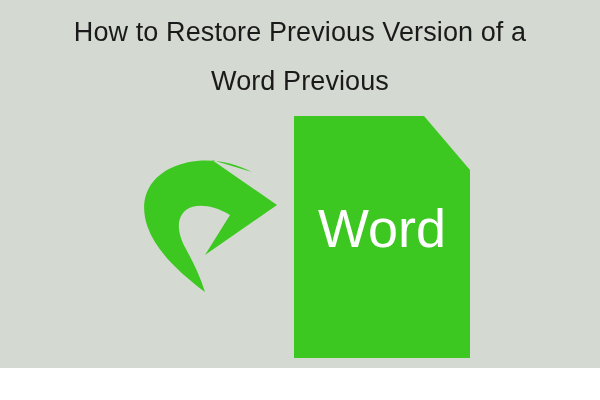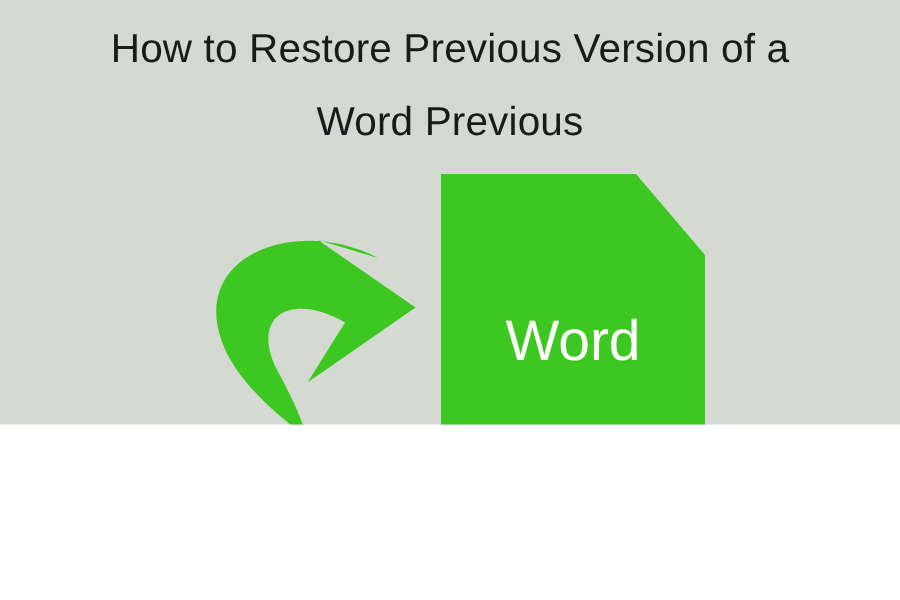--- a/index.html
+++ b/index.html
@@ -9,21 +9,21 @@
   }
   body {
     width: 600px;
     height: 400px;
     overflow: hidden;
     font-family: "Liberation Sans", sans-serif;
   }
   #canvas {
     position: relative;
     width: 600px;
-    height: 283px;
+    height: 368px;
     background: #d4dad1;
     overflow: hidden;
   }
   #title-block {
     position: absolute;
     left: 0;
     top: 8px;
     width: 600px;
     text-align: center;
   }
@@ -45,21 +45,21 @@
     height: 400px;
   }
   #word-label {
     position: absolute;
     left: 294px;
     top: 196px;
     width: 176px;
     text-align: center;
     color: #ffffff;
     font-family: "Liberation Sans", sans-serif;
-    font-size: 38px;
+    font-size: 54px;
     font-weight: 300;
     line-height: 64px;
     letter-spacing: 0px;
     white-space: nowrap;
     pointer-events: none;
   }
 </style>
 </head>
 <body>
 

